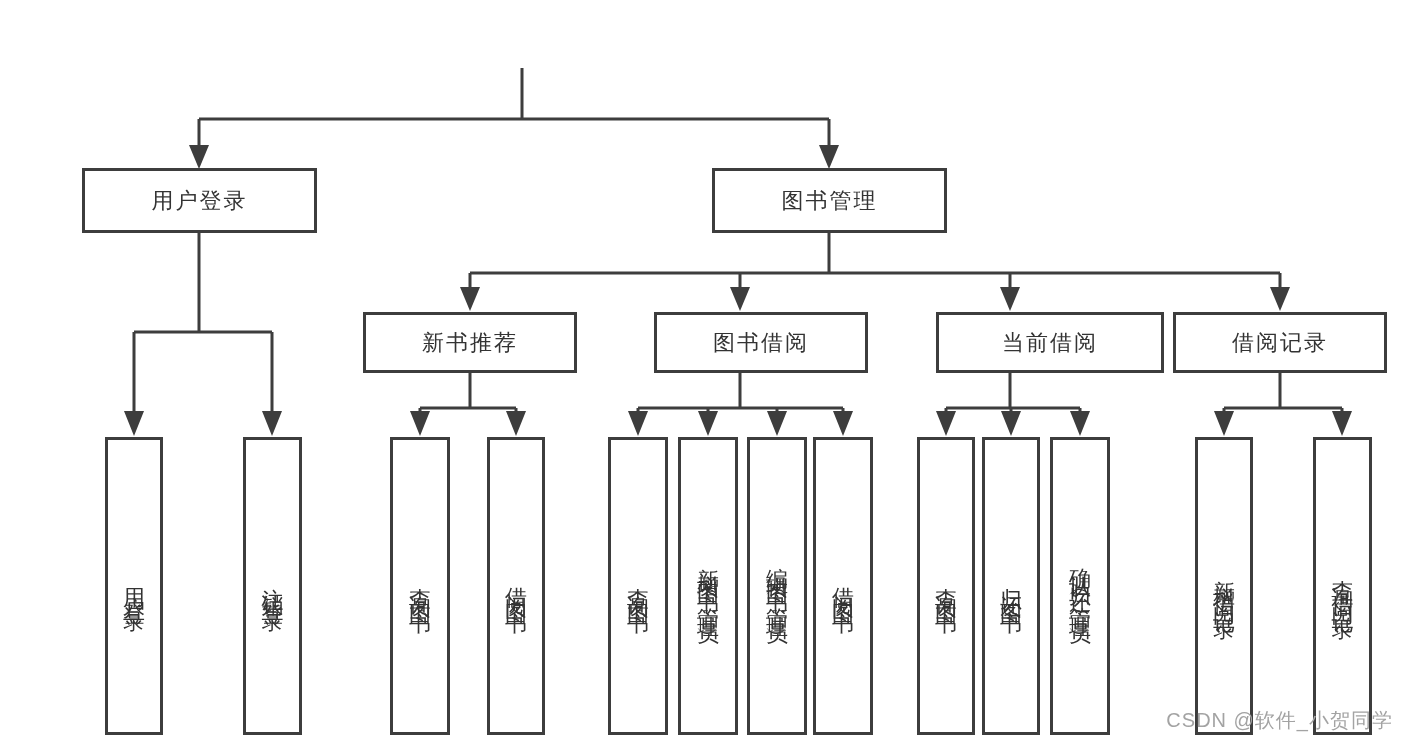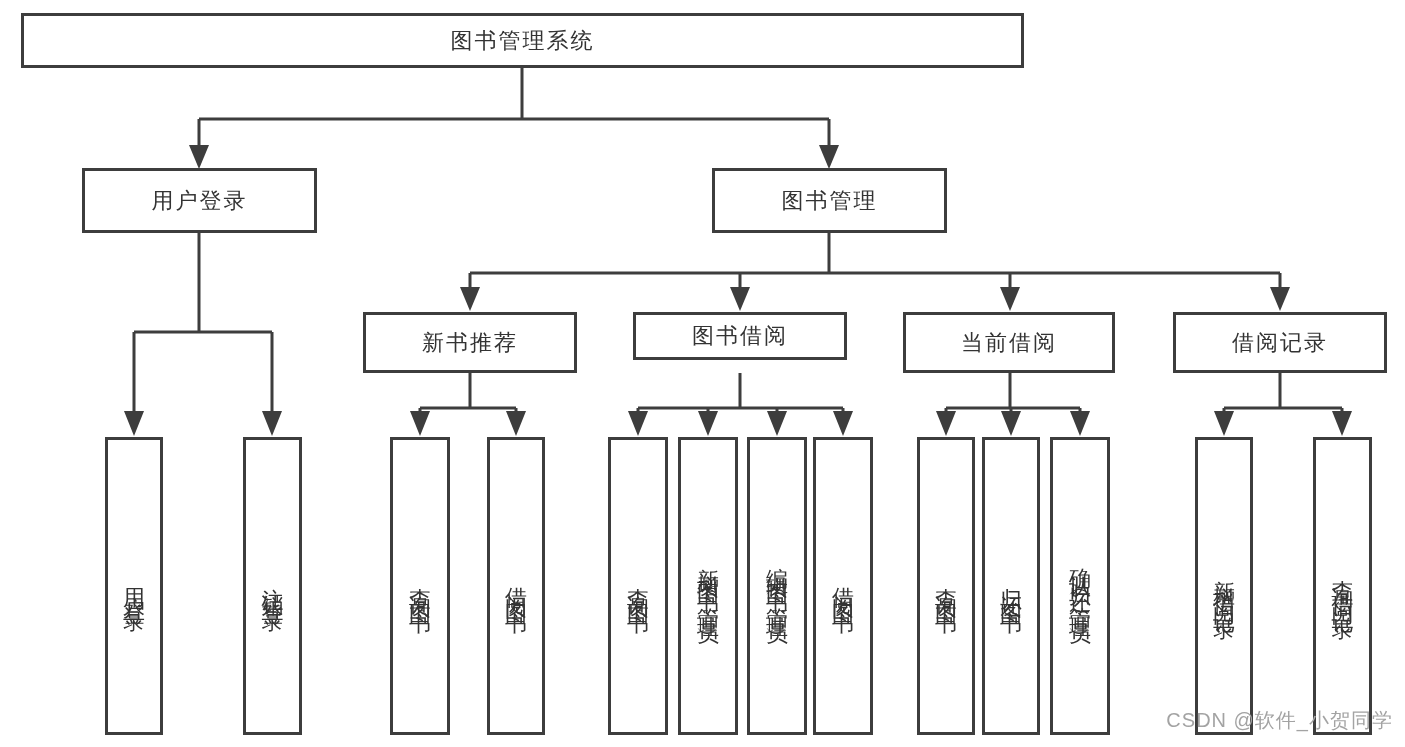--- a/index.html
+++ b/index.html
@@ -93,28 +93,27 @@
       <polygon points="1070,411 1090,411 1080,436"></polygon>
     </g>
 
     <g>
       <path d="M1280 373 V408 M1224 408 H1342 M1224 408 V412 M1342 408 V412"></path>
       <polygon points="1214,411 1234,411 1224,436"></polygon>
       <polygon points="1332,411 1352,411 1342,436"></polygon>
     </g>
   </svg>
 
-  <div class="box" style="left:21px;top:13px;width:1003px;height:55px">图书管理系统</div>
 
   <div class="box" style="left:82px;top:168px;width:235px;height:65px">用户登录</div>
   <div class="box" style="left:712px;top:168px;width:235px;height:65px">图书管理</div>
 
   <div class="box" style="left:363px;top:312px;width:214px;height:61px">新书推荐</div>
-  <div class="box" style="left:633px;top:312px;width:214px;height:48px">图书借阅</div>
-  <div class="box" style="left:903px;top:312px;width:212px;height:61px">当前借阅</div>
+  <div class="box" style="left:654px;top:312px;width:214px;height:61px">图书借阅</div>
+  <div class="box" style="left:936px;top:312px;width:228px;height:61px">当前借阅</div>
   <div class="box" style="left:1173px;top:312px;width:214px;height:61px">借阅记录</div>
 
   <div class="box vert" style="left:105px;top:437px;width:58px;height:298px">用户登录</div>
   <div class="box vert" style="left:243px;top:437px;width:59px;height:298px">注销登录</div>
 
   <div class="box vert" style="left:390px;top:437px;width:60px;height:298px">查询图书</div>
   <div class="box vert" style="left:487px;top:437px;width:58px;height:298px">借阅图书</div>
 
   <div class="box vert" style="left:608px;top:437px;width:60px;height:298px">查询图书</div>
   <div class="box vert" style="left:678px;top:437px;width:60px;height:298px">新增图书（管理员）</div>

